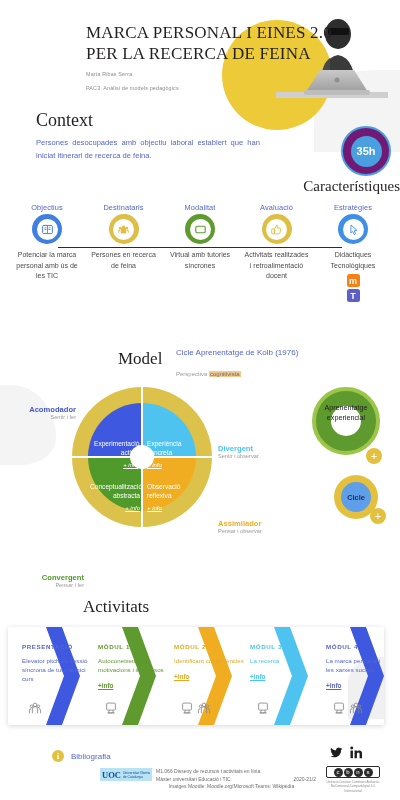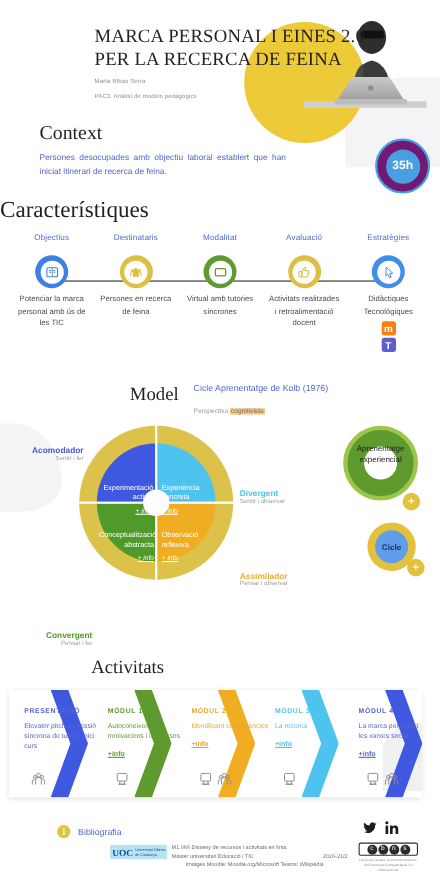--- a/index.html
+++ b/index.html
@@ -58,31 +58,31 @@
     font-family: "Liberation Serif", serif;
     font-size: 18px; color: #231f20; font-weight: normal;
   }
   .context-body {
     margin-top: 5px; font-size: 7.6px; line-height: 13px;
     color: #5566cc; text-align: justify; width: 224px;
   }
 
   
   .caract { position: absolute; left: 0; top: 178px; width: 400px; }
-  .caract h2 { text-align: left; font-family:"Liberation Serif",serif; font-size:21px; color:#231f20; font-weight: normal;}
+  .caract h2 { text-align: right; font-family:"Liberation Serif",serif; font-size:15px; color:#231f20; font-weight: normal;}
   .caract-row {
     display: flex; justify-content: space-between;
     padding: 0 14px; margin-top: 8px; position: relative;
   }
   .connector-line {
     position: absolute; left: 58px; right: 58px; top: 44px;
     height: 1px; background: #2b2b2b; z-index: 0;
   }
   .caract-col { width: 66px; text-align: center; position: relative; z-index: 2; }
-  .caract-label { font-size: 7.4px; color: #5566cc; margin-bottom: 12px; letter-spacing:.1px;}
+  .caract-label { font-size: 7.4px; color: #5566cc; margin-bottom: 2px; letter-spacing:.1px;}
   .ring {
     width: 30px; height: 30px; border-radius: 50%;
     margin: 0 auto; display: flex; align-items: center; justify-content: center;
   }
   .ring-inner {
     width: 21px; height: 21px; border-radius: 50%;
     background: #fff; display:flex; align-items:center; justify-content:center;
   }
   .ring-inner svg { display:block; }
   .caract-desc { font-size: 7px; line-height: 10.5px; color: #4b4b4b; margin-top: 6px; }

